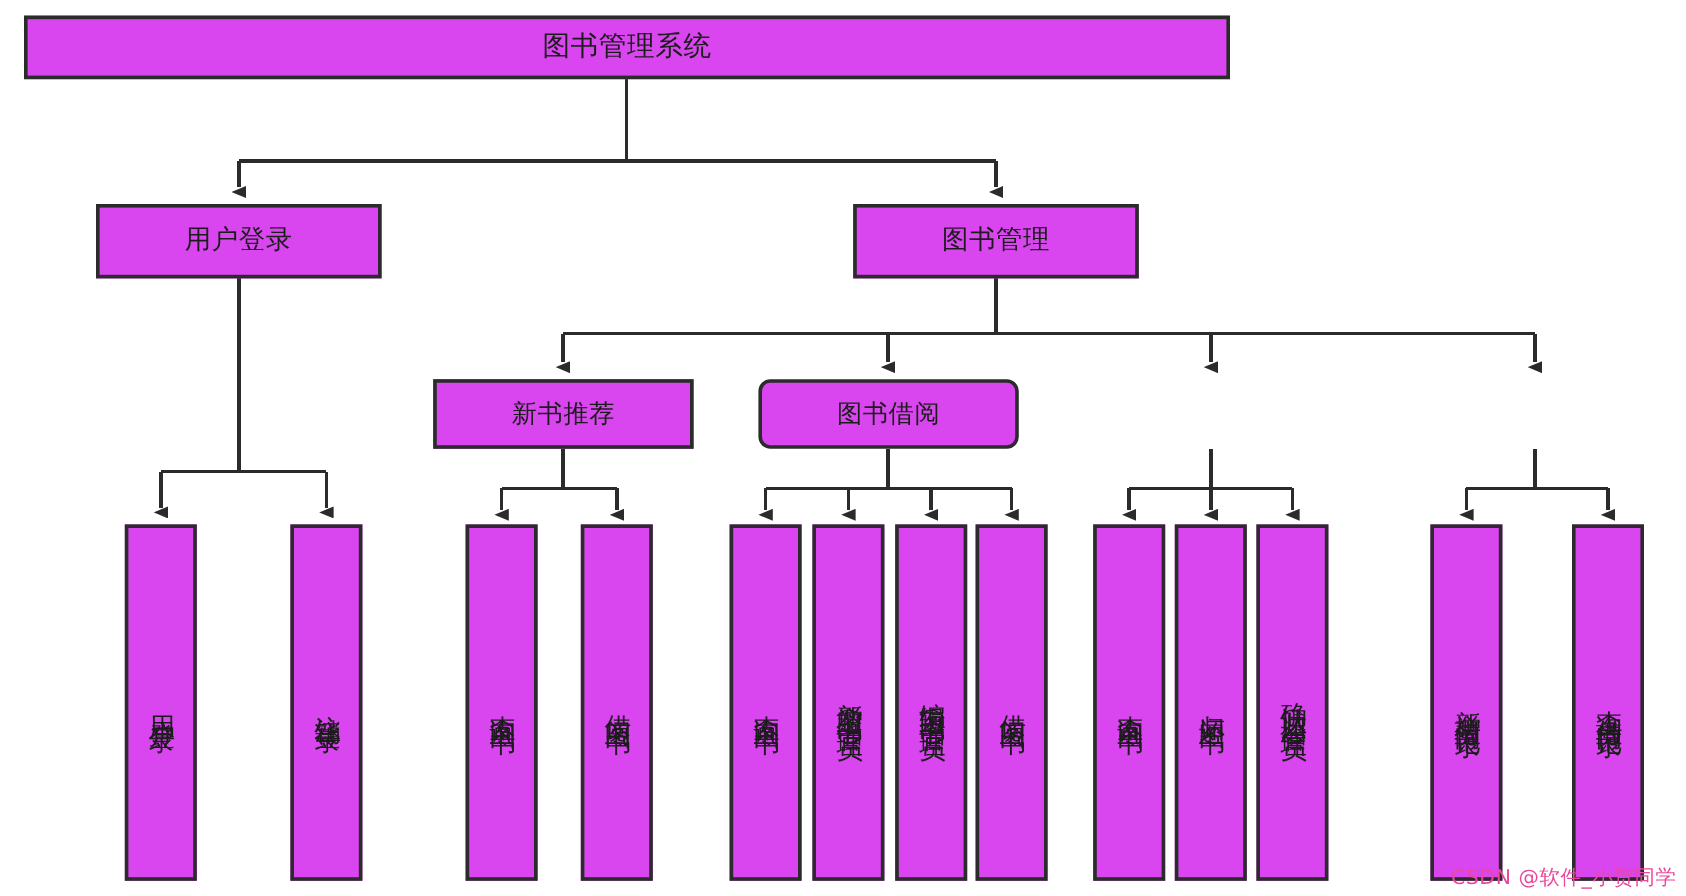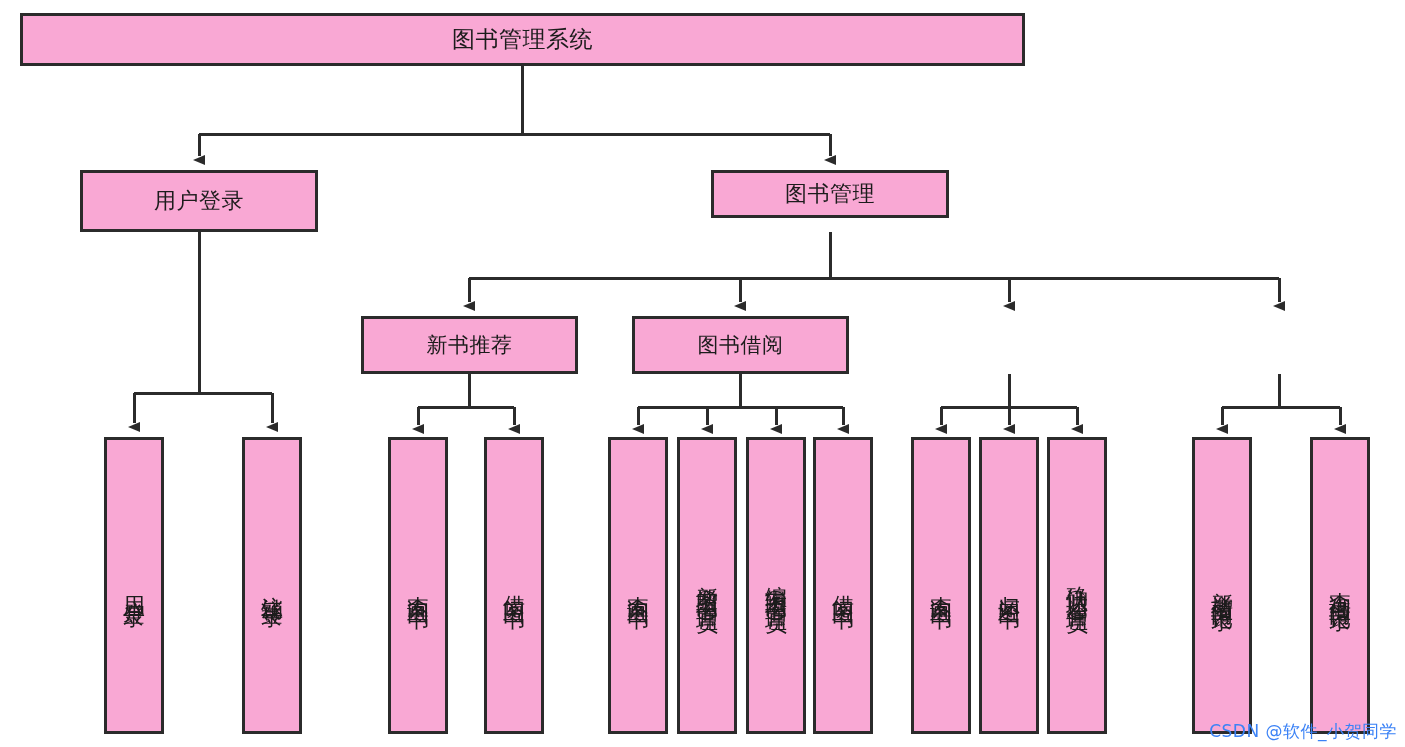--- a/index.html
+++ b/index.html
@@ -7,21 +7,21 @@
   body{
     width:1405px;height:747px;overflow:hidden;
     font-family:"DejaVu Sans","Liberation Sans",sans-serif;
     color:#1a1a1a;
   }
   #canvas{position:relative;width:1405px;height:747px;background:#fff;}
   svg.edges{position:absolute;left:0;top:0;width:1405px;height:747px;}
   .node{
     position:absolute;
     box-sizing:border-box;
-    background:#f9a8d4;
+    background:#d946ef;
     border:3px solid #2b2b2b;
     display:flex;
     align-items:center;
     justify-content:center;
     text-align:center;
   }
   .node .label{
     font-size:21px;
     line-height:1.18;
     letter-spacing:0.5px;
@@ -37,21 +37,21 @@
     font-size:22px;
     line-height:1;
   }
   .node.lvl1 .label{font-size:23px;}
   .node.lvl2 .label{font-size:22px;}
   .node.lvl3 .label{font-size:21px;}
   .watermark{
     position:absolute;
     right:8px;bottom:4px;
     font-size:17px;
-    color:#3b82f6;
+    color:#ec4899;
     letter-spacing:0.5px;
     white-space:nowrap;
     pointer-events:none;
   }
 </style>
 </head>
 <body>
 
 <div id="canvas">
 
@@ -109,28 +109,28 @@
     </g>
   </svg>
 
   <div class="node lvl1" style="left:20px;top:13px;width:1005px;height:53px;">
     <span class="label">图书管理系统</span>
   </div>
 
   <div class="node lvl2" style="left:80px;top:170px;width:238px;height:62px;">
     <span class="label">用户登录</span>
   </div>
-  <div class="node lvl2" style="left:711px;top:170px;width:238px;height:48px;">
+  <div class="node lvl2" style="left:711px;top:170px;width:238px;height:62px;">
     <span class="label">图书管理</span>
   </div>
 
   <div class="node lvl3" style="left:361px;top:316px;width:217px;height:58px;">
     <span class="label">新书推荐</span>
   </div>
-  <div class="node lvl3" style="left:632px;top:316px;width:217px;height:58px;">
+  <div class="node lvl3" style="left:632px;top:316px;width:217px;height:58px;border-radius:10px;">
     <span class="label">图书借阅</span>
   </div>
 
   <div class="node vertical" style="left:104px;top:437px;width:60px;height:297px;">
     <span class="label">用户登录</span>
   </div>
   <div class="node vertical" style="left:242px;top:437px;width:60px;height:297px;">
     <span class="label">注销登录</span>
   </div>
 

